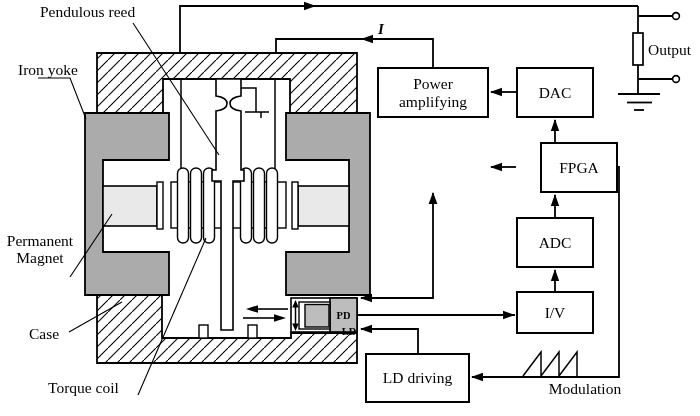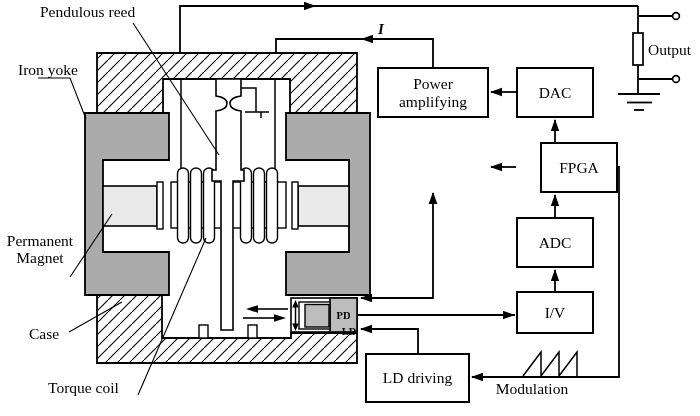--- a/index.html
+++ b/index.html
@@ -185,20 +185,20 @@
 <div class="lbl" style="left:18px;top:61px;">Iron yoke</div>
 <div class="lbl center" style="left:0px;top:232px;width:80px;">
   <div>Permanent</div>
   <div>Magnet</div>
 </div>
 <div class="lbl" style="left:29px;top:325px;">Case</div>
 <div class="lbl" style="left:48px;top:379px;">Torque coil</div>
 
 <div class="lbl italic" style="left:378px;top:21px;">I</div>
 <div class="lbl" style="left:648px;top:41px;">Output</div>
-<div class="lbl center" style="left:475px;top:380px;width:114px;">
+<div class="lbl center" style="left:528px;top:380px;width:114px;">
   <div>Modulation</div>
 </div>
 
 <div class="tiny" style="left:305px;top:320px;width:32px;height:23px;margin-left:28px;">LD</div>
 <div class="tiny" style="left:330px;top:298px;width:27px;height:34px;">PD</div>
 
 </div>
 
 </body></html>

